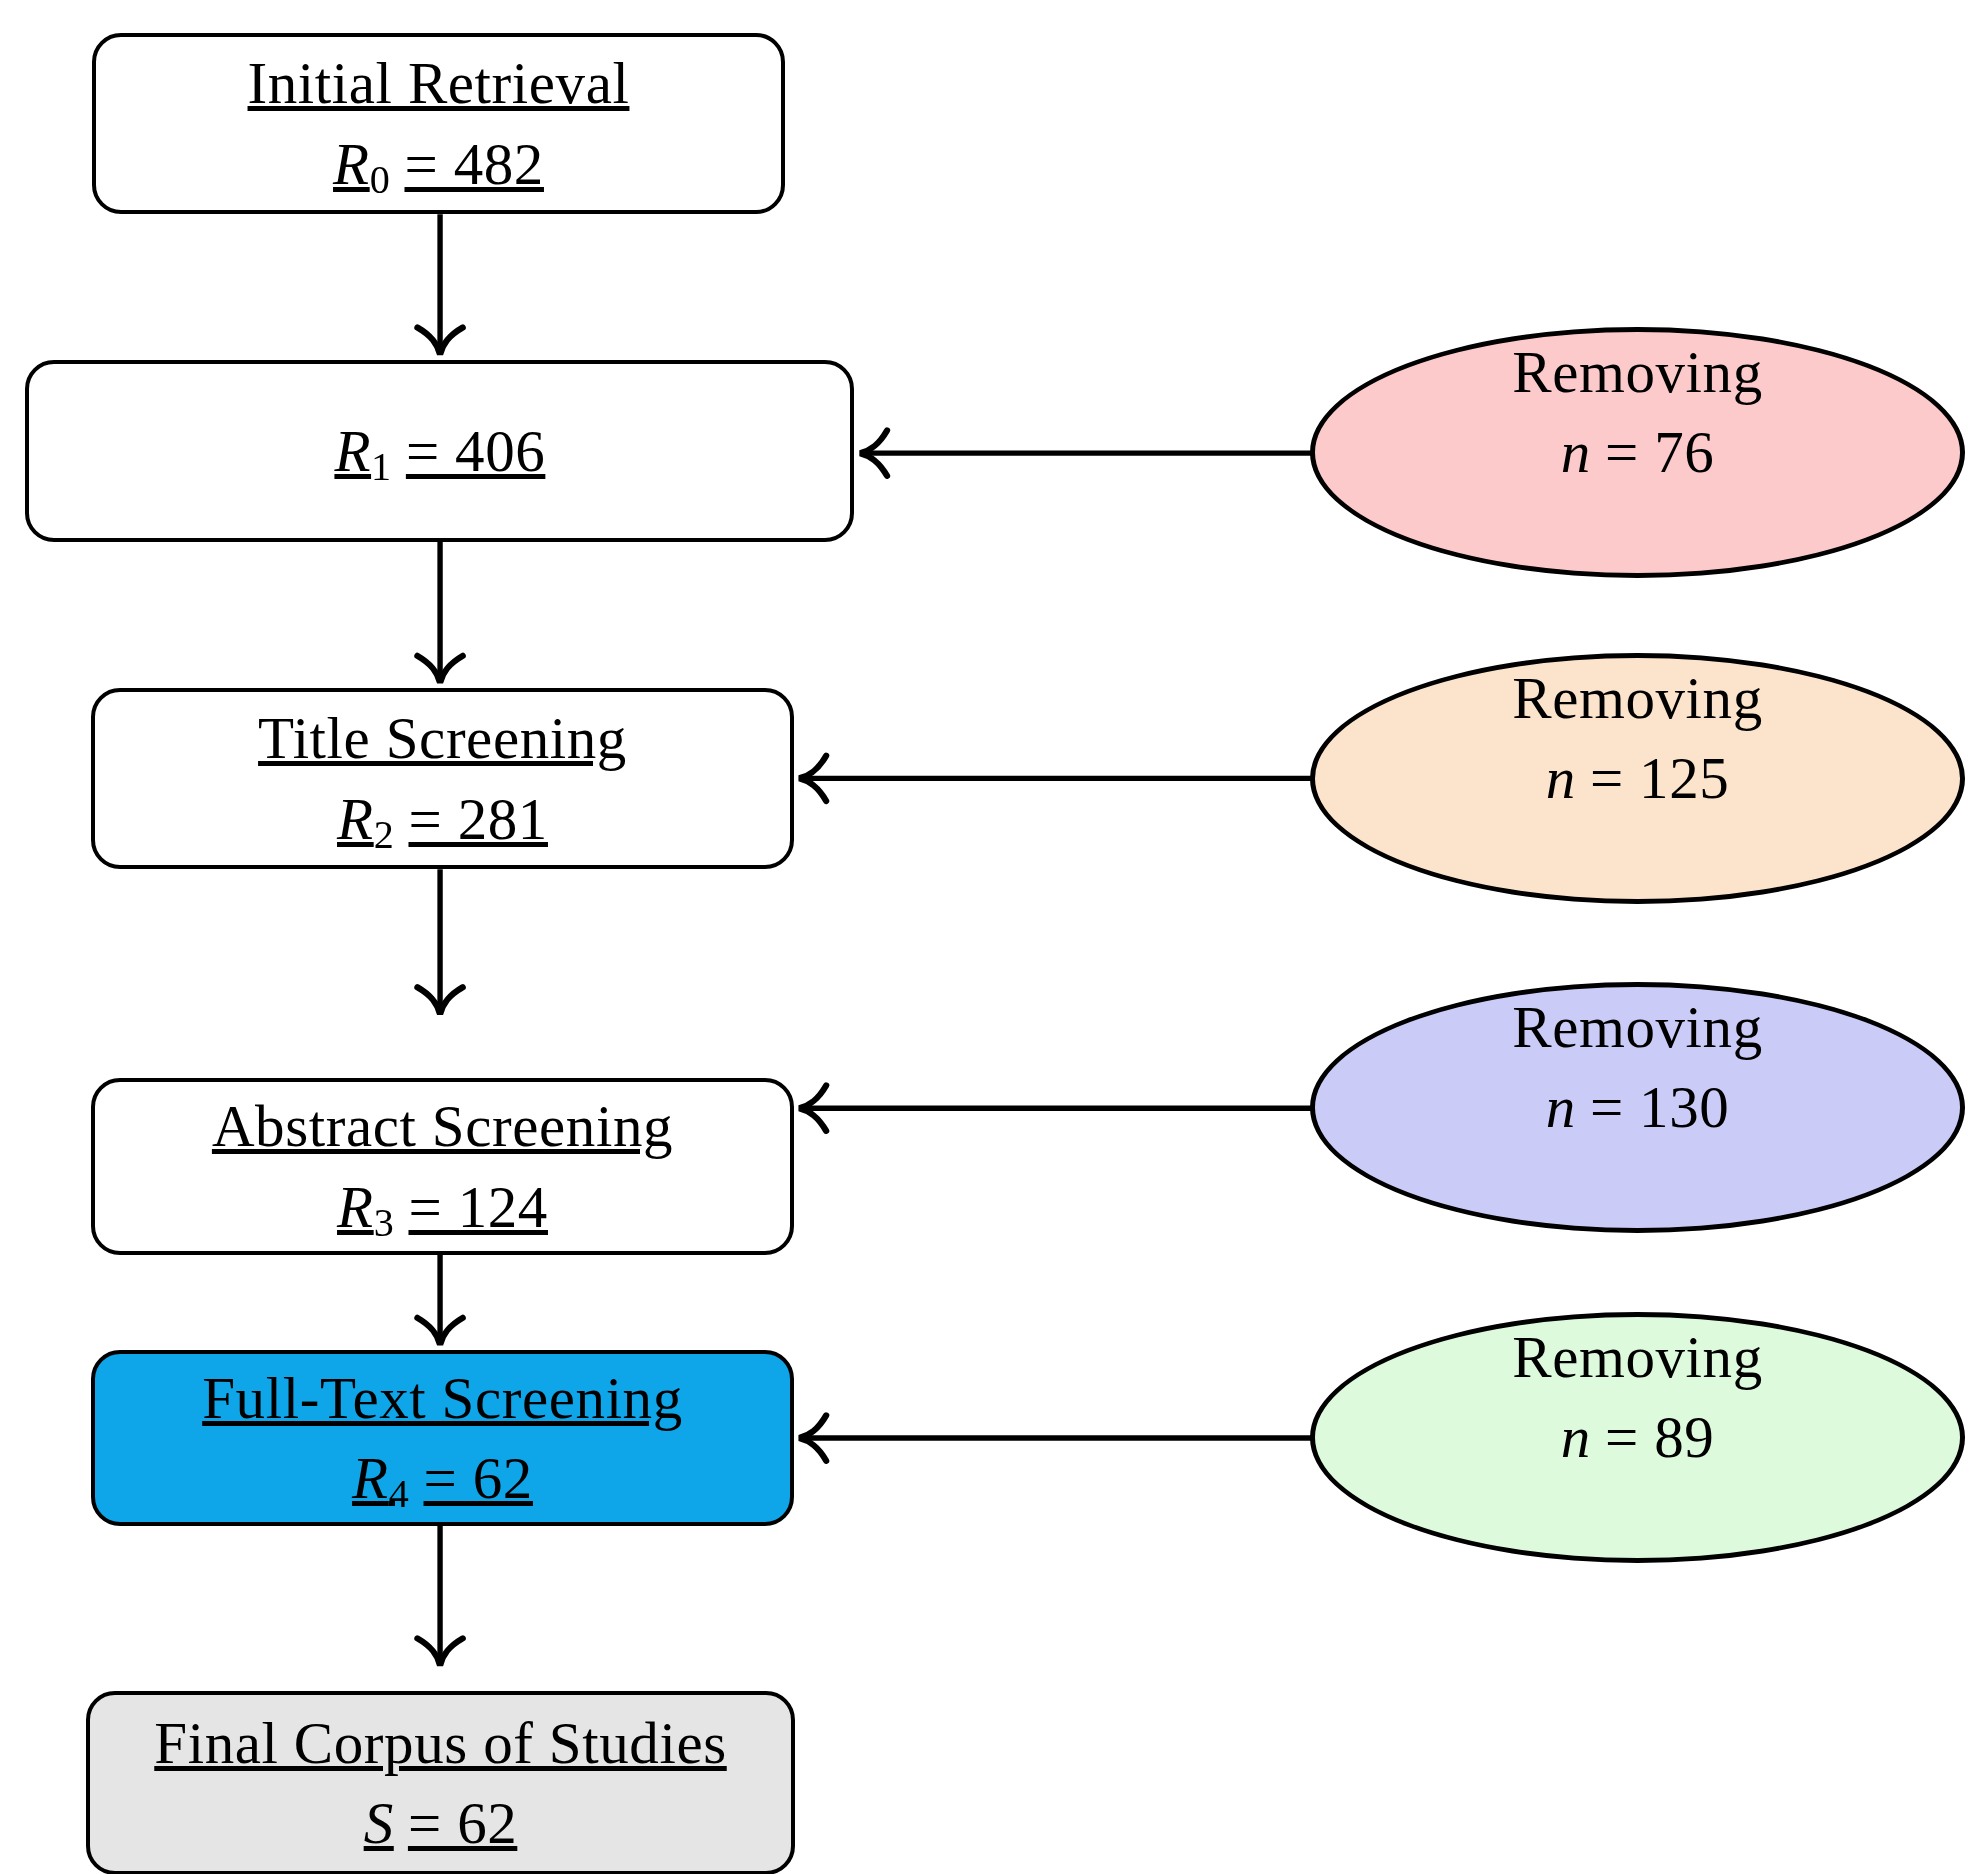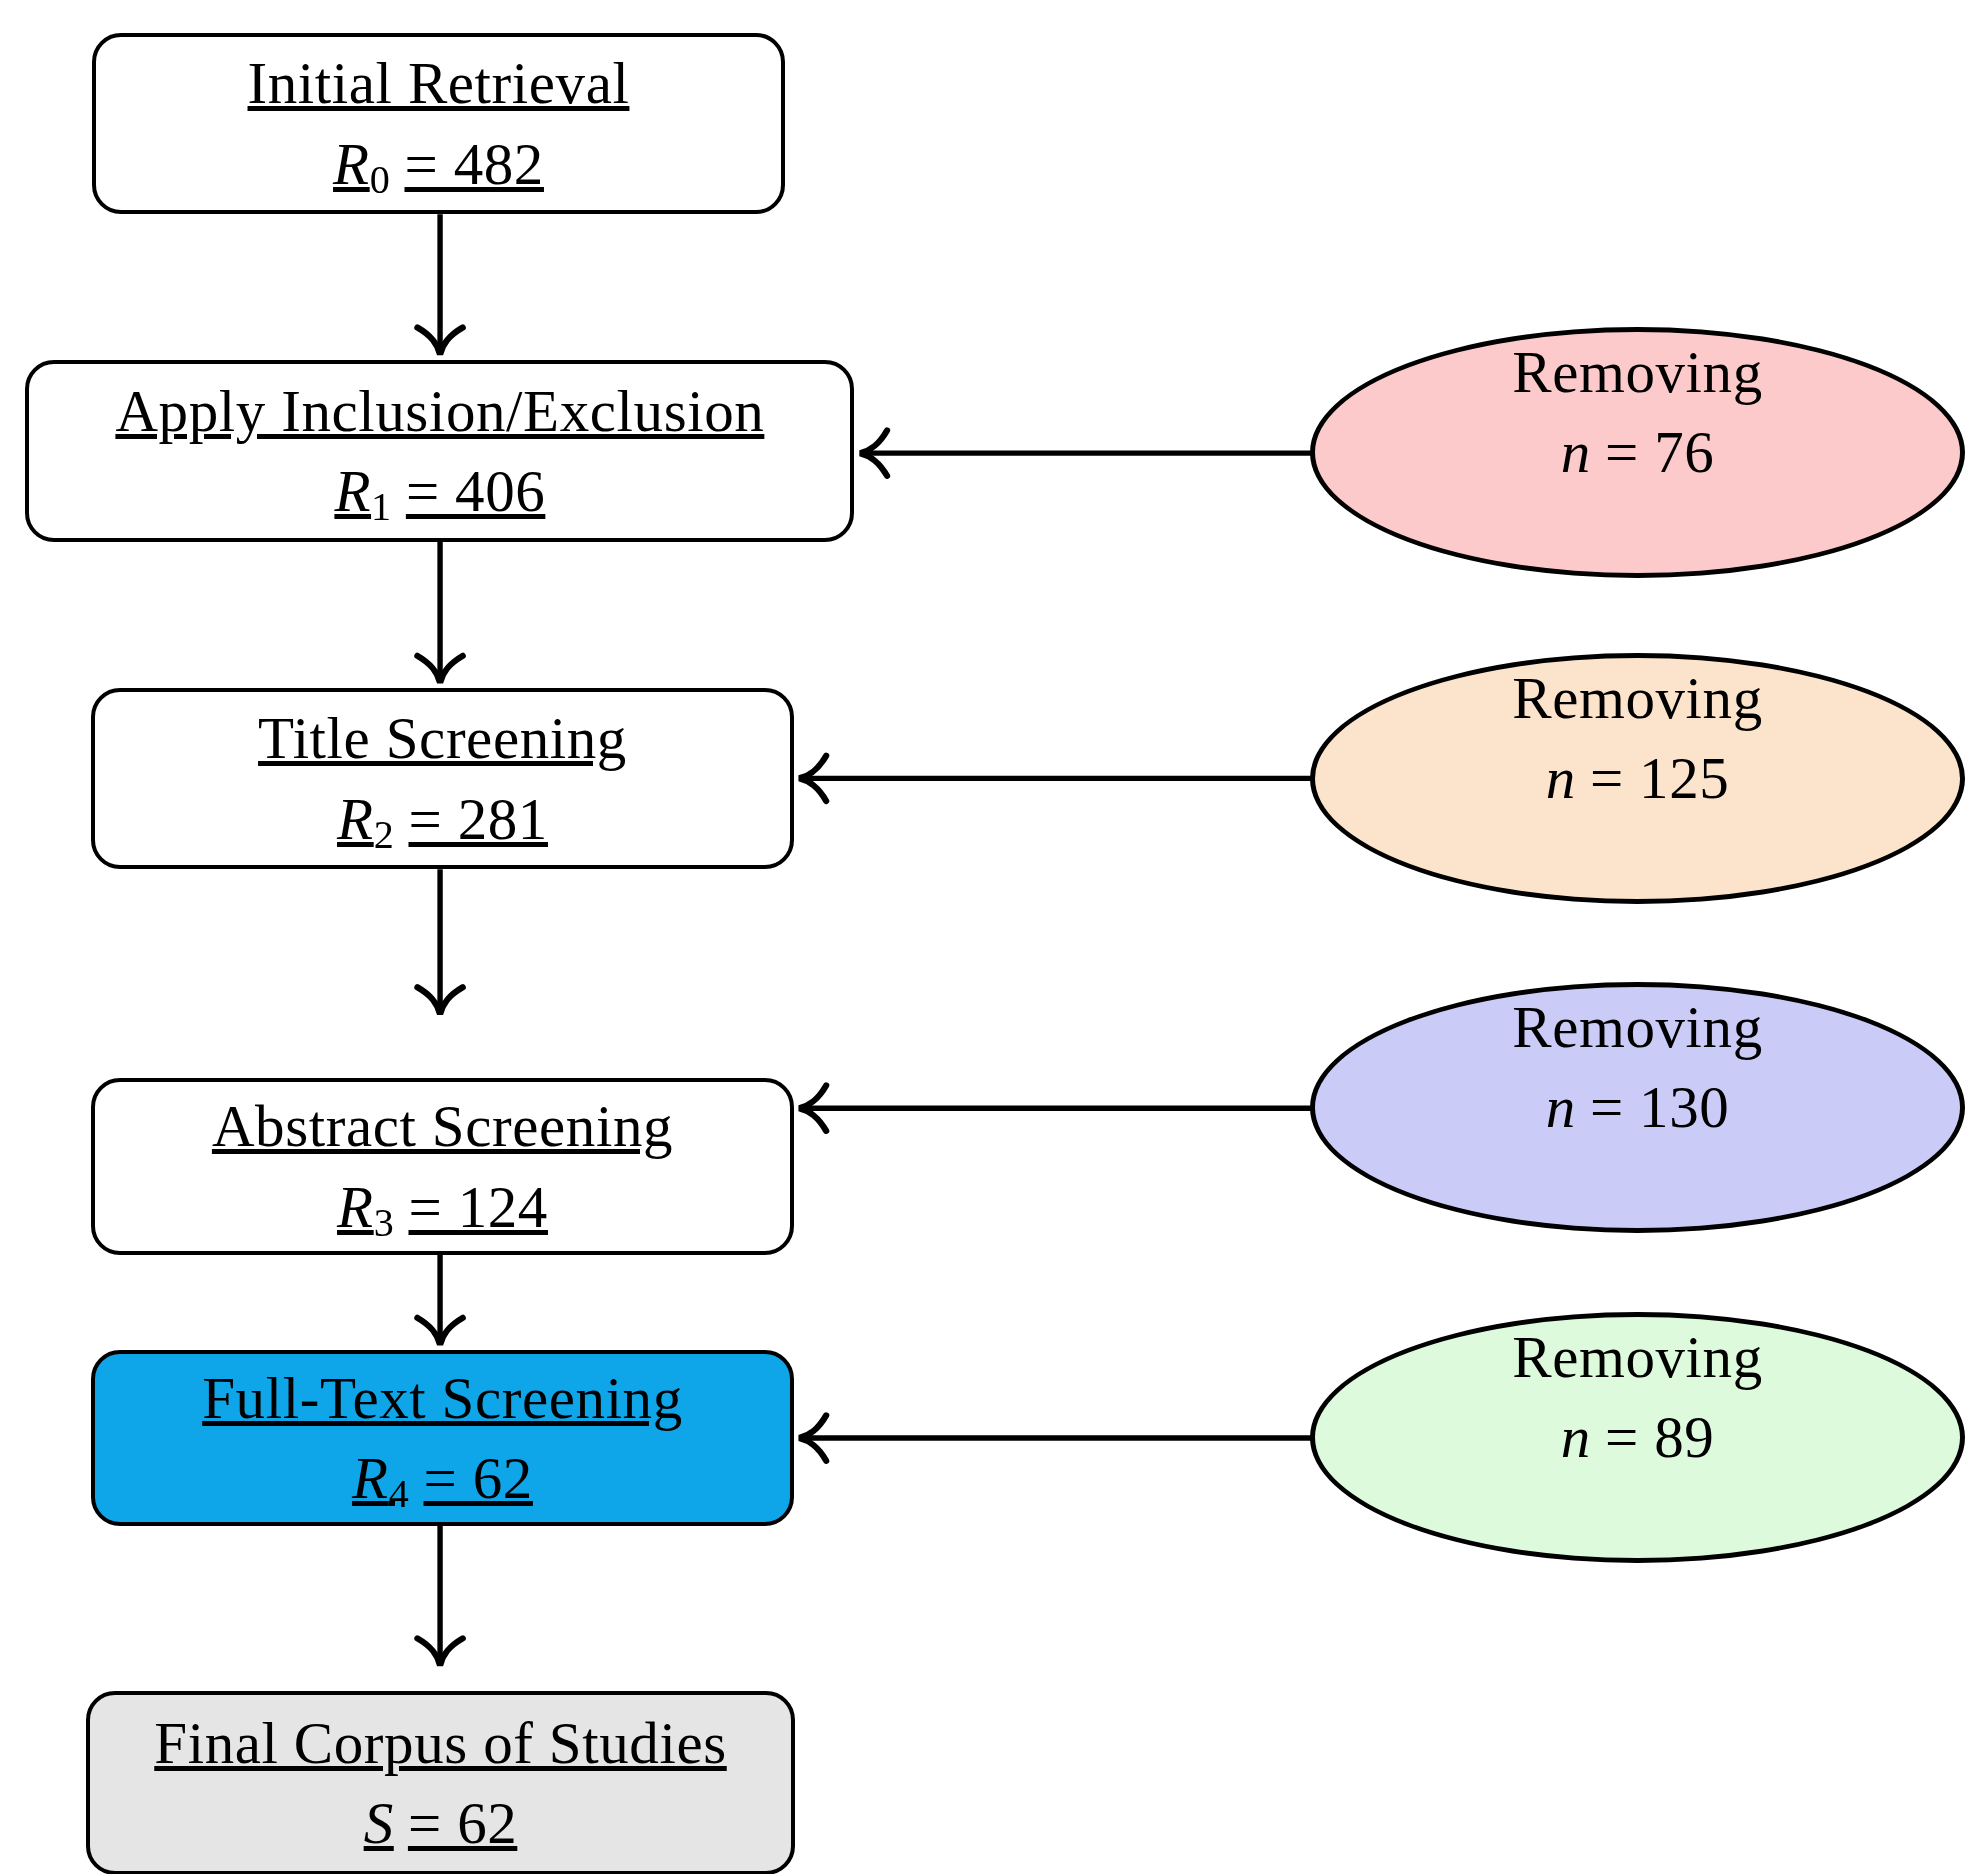--- a/index.html
+++ b/index.html
@@ -91,21 +91,20 @@
     <line x1="1703" y1="1438" x2="1037" y2="1438" stroke="#000" stroke-width="7" marker-end="url(#ah)"></line>
     <line x1="1703" y1="1866" x2="1037" y2="1866" stroke="#000" stroke-width="7" marker-end="url(#ah)"></line>
   </svg>
 
   <div class="node n0" style="background-color: rgb(255, 255, 255);">
     <div>Initial Retrieval</div>
     <div><span class="mvar">R</span><sub class="msub">0</sub><span class="mrhs">= 482</span></div>
   </div>
 
   <div class="node n1" style="background-color: rgb(255, 255, 255);">
-    <div>Apply Inclusion/Exclusion</div>
     <div><span class="mvar">R</span><sub class="msub">1</sub><span class="mrhs">= 406</span></div>
   </div>
 
   <div class="node n2" style="background-color: rgb(255, 255, 255);">
     <div>Title Screening</div>
     <div><span class="mvar">R</span><sub class="msub">2</sub><span class="mrhs">= 281</span></div>
   </div>
 
   <div class="node n3" style="background-color: rgb(255, 255, 255);">
     <div>Abstract Screening</div>

